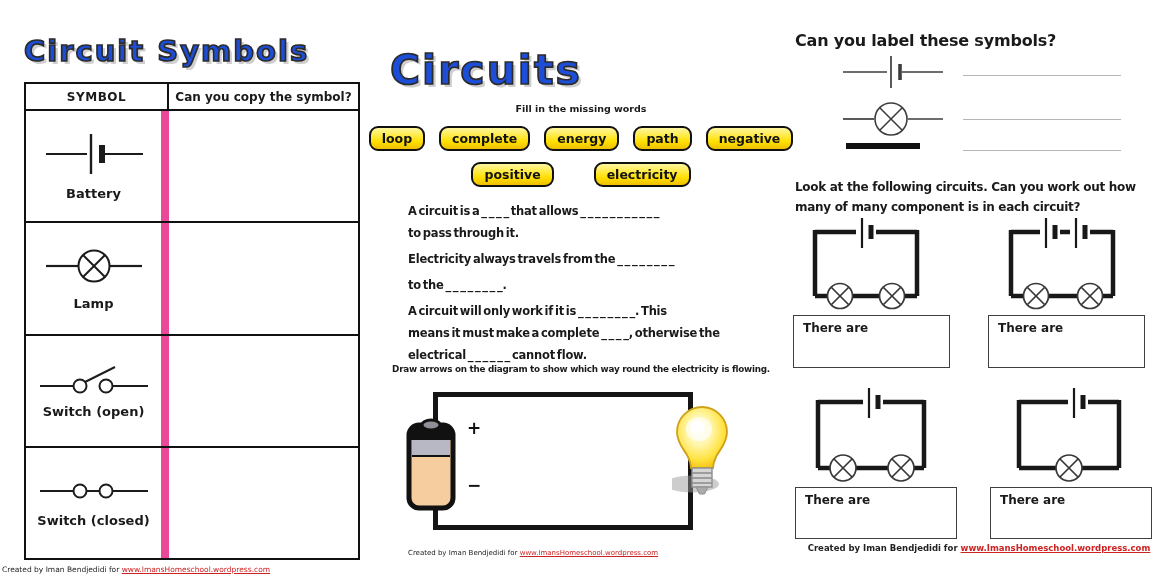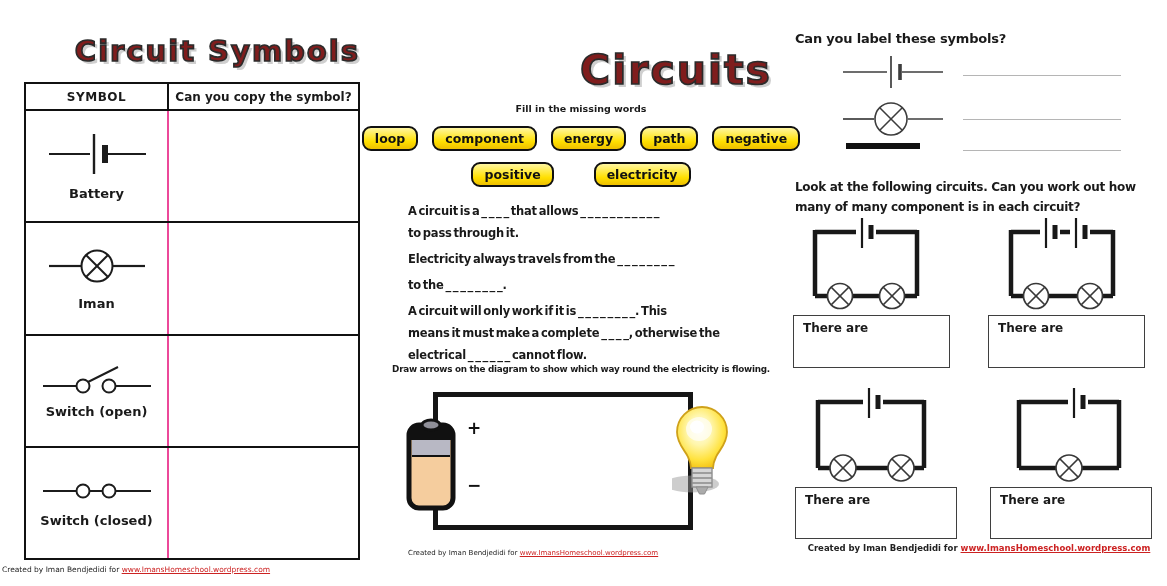--- a/index.html
+++ b/index.html
@@ -1,30 +1,30 @@
 <!DOCTYPE html>
 <html><head>
 <meta charset="utf-8">
 <style>
   html,body{margin:0;padding:0;background:#fff;}
   #page{position:relative;width:1167px;height:586px;background:#ffffff;overflow:hidden;
         font-family:"DejaVu Sans",sans-serif;color:#1a1a1a;}
   .abs{position:absolute;}
   
-  .bubble{color:#7f1d1d;font-weight:800;-webkit-text-stroke:1.7px #2b2b2b;
-          text-shadow:3px 3px 0 #cfcfcf;letter-spacing:2px;text-align:right;}
+  .bubble{color:#1d4ed8;font-weight:800;-webkit-text-stroke:1.7px #2b2b2b;
+          text-shadow:3px 3px 0 #cfcfcf;letter-spacing:2px;text-align:left;}
   .lt{left:24px;top:34px;width:336px;font-size:29px;}
   .mt{left:390px;top:46px;width:382px;font-size:41px;}
   
   .table{left:24px;top:82px;width:336px;height:478px;border:2px solid #111;
          box-sizing:border-box;display:flex;flex-direction:column;}
   .thead{display:flex;height:25px;flex:none;border-bottom:2px solid #111;}
   .trow{display:flex;flex:1;border-bottom:2px solid #111;}
   .trow:last-child{border-bottom:none;}
-  .cell1{width:143px;border-right:2px solid #ec4899;display:flex;flex-direction:column;
+  .cell1{width:143px;border-right:8px solid #ec4899;display:flex;flex-direction:column;
          align-items:center;justify-content:center;gap:9px;box-sizing:border-box;}
   .cell2{flex:1;}
   .th{display:flex;align-items:center;justify-content:center;font-weight:700;font-size:12px;}
   .th.h1{width:143px;border-right:2px solid #111;box-sizing:border-box;letter-spacing:.5px;}
   .th.h2{flex:1;}
   .slabel{font-weight:700;font-size:13px;}
   
   .foot{white-space:nowrap;color:#222;}
   .foot .link{color:#cc2222;text-decoration:underline;}
   .fl{left:2px;top:565px;font-size:7.5px;}
@@ -40,21 +40,21 @@
         font-weight:700;font-size:12.5px;color:#111;}
   .paras{left:408px;top:200px;width:340px;font-size:11.5px;font-weight:700;
          letter-spacing:-0.2px;word-spacing:-2px;}
   .pline{line-height:22px;white-space:nowrap;}
   .pgap{height:4px;}
   .drawline{left:390px;top:364px;width:382px;text-align:center;font-weight:700;
             font-size:8.8px;letter-spacing:-0.25px;white-space:nowrap;}
   .crect{left:433px;top:392px;width:260px;height:138px;border:5px solid #151515;box-sizing:border-box;}
   .sign{font-size:17px;font-weight:800;color:#111;}
   
-  .rh1{left:795px;top:31px;font-size:13px;font-weight:700;letter-spacing:-0.2px;}
+  .rh1{left:795px;top:31px;font-size:16px;font-weight:700;letter-spacing:-0.2px;}
   .rh2{font-size:12px;font-weight:700;letter-spacing:-0.3px;white-space:nowrap;}
   .ansline{height:1px;background:#b5b5b5;width:158px;}
   .thickwire{width:74px;height:6px;background:#111;}
   .abox{border:1.8px solid #3f3f3f;box-sizing:border-box;background:#fff;}
   .abox .al{padding:5px 9px;font-weight:700;font-size:12px;}
   svg{display:block;}
 </style>
 </head>
 <body>
 
@@ -83,21 +83,21 @@
 
     <div class="trow">
       <div class="cell1">
         <svg width="100" height="42" viewBox="0 0 100 42">
           <line x1="2" y1="21" x2="34" y2="21" stroke="#1c1c1c" stroke-width="2.2"></line>
           <circle cx="50" cy="21" r="15.5" fill="none" stroke="#1c1c1c" stroke-width="2"></circle>
           <line x1="39" y1="10" x2="61" y2="32" stroke="#1c1c1c" stroke-width="2"></line>
           <line x1="39" y1="32" x2="61" y2="10" stroke="#1c1c1c" stroke-width="2"></line>
           <line x1="66" y1="21" x2="98" y2="21" stroke="#1c1c1c" stroke-width="2.2"></line>
         </svg>
-        <div class="slabel">Iman</div>
+        <div class="slabel">Lamp</div>
       </div>
       <div class="cell2"></div>
     </div>
 
 
     <div class="trow">
       <div class="cell1">
         <svg width="110" height="32" viewBox="0 0 110 32">
           <line x1="1" y1="23" x2="34" y2="23" stroke="#1c1c1c" stroke-width="2"></line>
           <circle cx="41" cy="23" r="6.5" fill="none" stroke="#1c1c1c" stroke-width="2"></circle>
@@ -127,21 +127,21 @@
 
   <div class="abs foot fl">
     <span>Created by Iman Bendjedidi for </span><span class="link">www.ImansHomeschool.wordpress.com</span>
   </div>
 
   <div class="abs bubble mt">Circuits</div>
   <div class="abs msub">Fill in the missing words</div>
 
   <div class="abs wbrow wb1">
     <span class="tile">loop</span>
-    <span class="tile">component</span>
+    <span class="tile">complete</span>
     <span class="tile">energy</span>
     <span class="tile">path</span>
     <span class="tile">negative</span>
   </div>
   <div class="abs wbrow wb2">
     <span class="tile">positive</span>
     <span class="tile">electricity</span>
   </div>
 
   <div class="abs paras">

